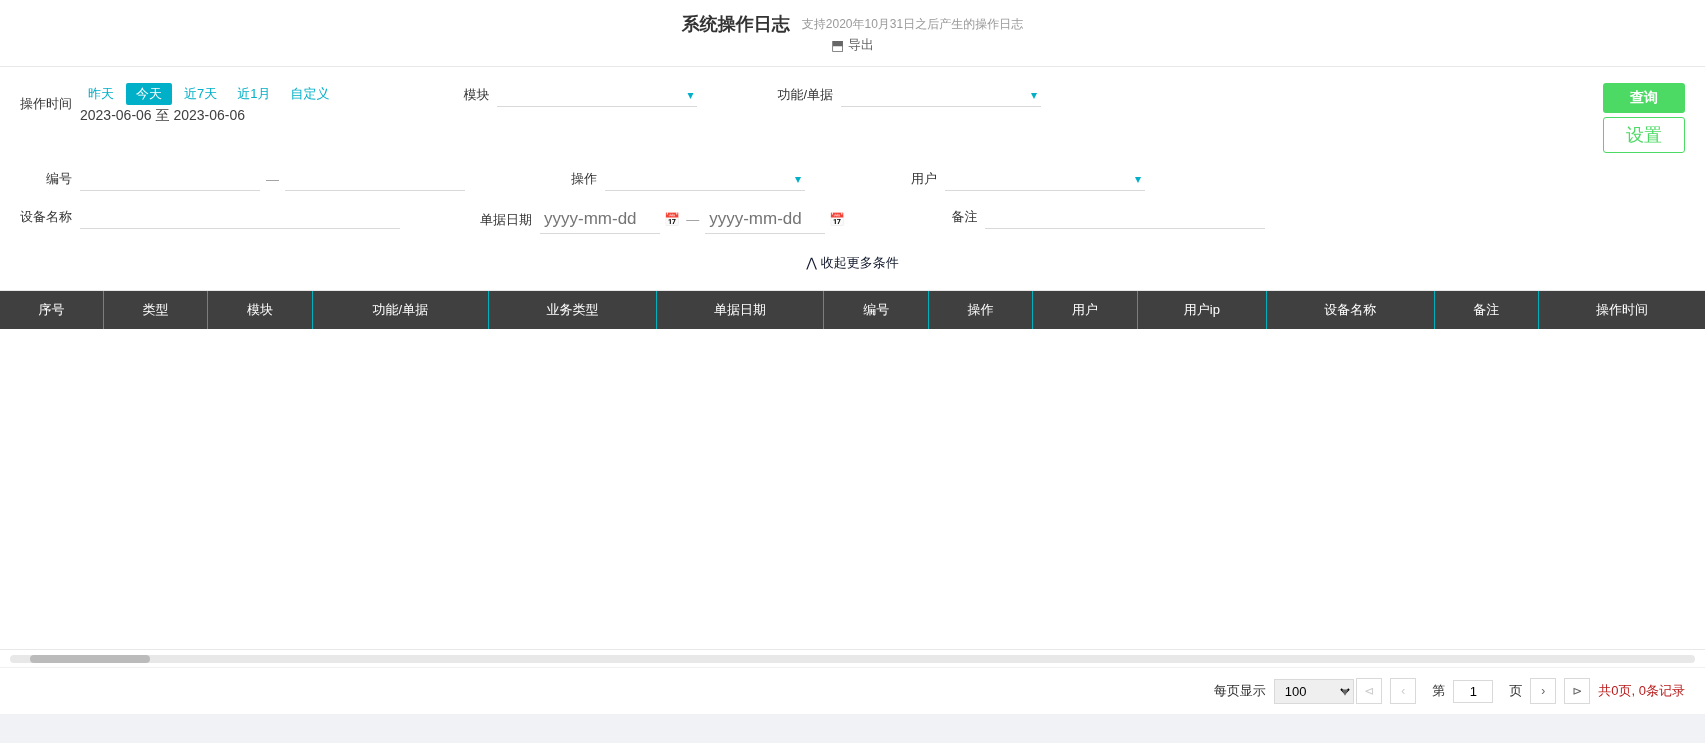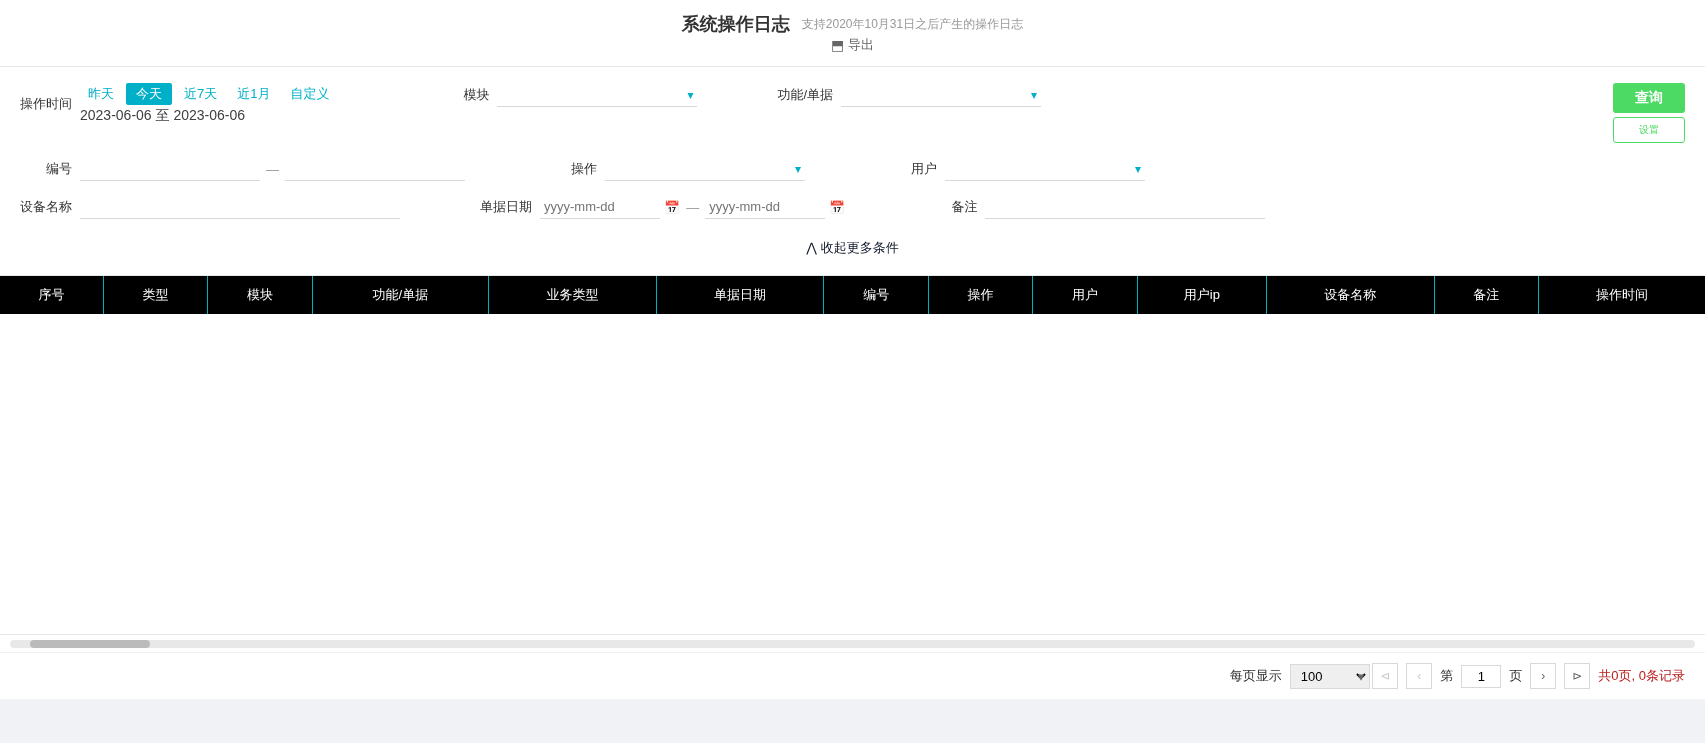--- a/index.html
+++ b/index.html
@@ -62,21 +62,21 @@
       font-size: 14px;
       font-weight: bold;
     }
     .btn-settings {
       background: #fff;
       color: #4cd964;
       border: 1px solid #4cd964;
       padding: 5px 22px;
       cursor: pointer;
       border-radius: 3px;
-      font-size: 10px;
+      font-size: 18px;
     }
     .time-filter-btns {
       display: flex;
       align-items: center;
       gap: 4px;
     }
     .time-btn {
       padding: 2px 8px;
       border: none;
       background: none;
@@ -136,21 +136,21 @@
     }
     .dash { margin: 0 6px; color: #999; }
     
     
     .date-input {
       border: none;
       border-bottom: 1px solid #d9d9d9;
       padding: 4px 4px 4px 4px;
       outline: none;
       width: 120px;
-      font-size: 13px;
+      font-size: 17px;
       color: #ef4444;
     }
     .date-icon {
       color: #00b0c8;
       margin-left: 4px;
       cursor: pointer;
     }
     
     .collapse-bar {
       text-align: center;
@@ -163,21 +163,21 @@
     
     .table-wrap {
       background: #fff;
       margin-top: 0;
     }
     table {
       width: 100%;
       border-collapse: collapse;
     }
     thead tr {
-      background: #000000;
+      background: #404040;
     }
     thead th {
       color: #fff;
       font-weight: normal;
       padding: 10px 8px;
       text-align: center;
       white-space: nowrap;
       border-right: 1px solid #00b0bc;
       font-size: 13px;
     }
@@ -216,21 +216,21 @@
     
     .pagination-area {
       background: #fff;
       padding: 10px 20px;
       display: flex;
       align-items: center;
       justify-content: flex-end;
       gap: 8px;
       border-top: 1px solid #f0f0f0;
     }
-    .pagination-label { color: #333; }
+    .pagination-label { color: #333; margin-left: 8px; }
     .page-size-select {
       border: 1px solid #d9d9d9;
       padding: 3px 6px;
       outline: none;
       font-size: 13px;
       width: 80px;
     }
     .page-btn {
       width: 26px; height: 26px;
       border: 1px solid #d9d9d9;

